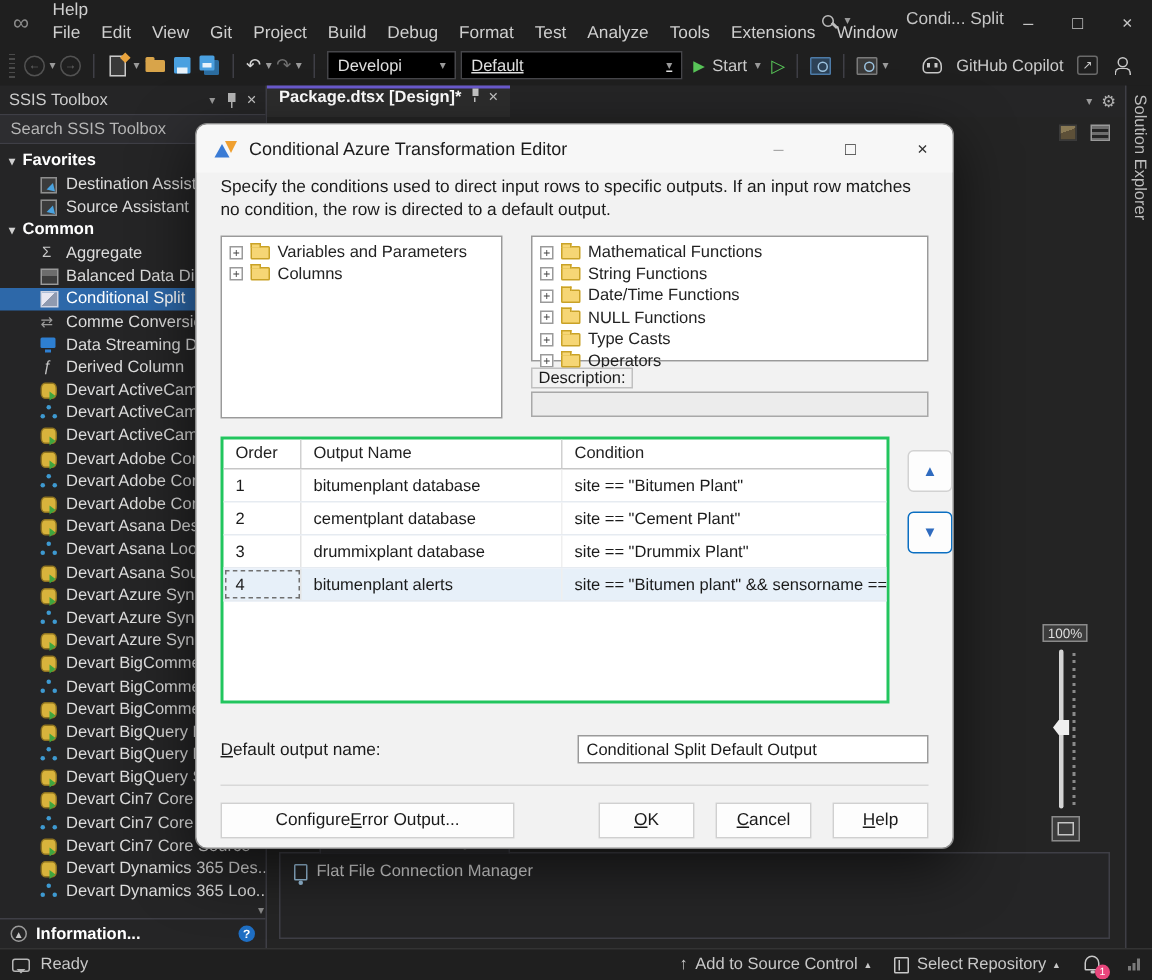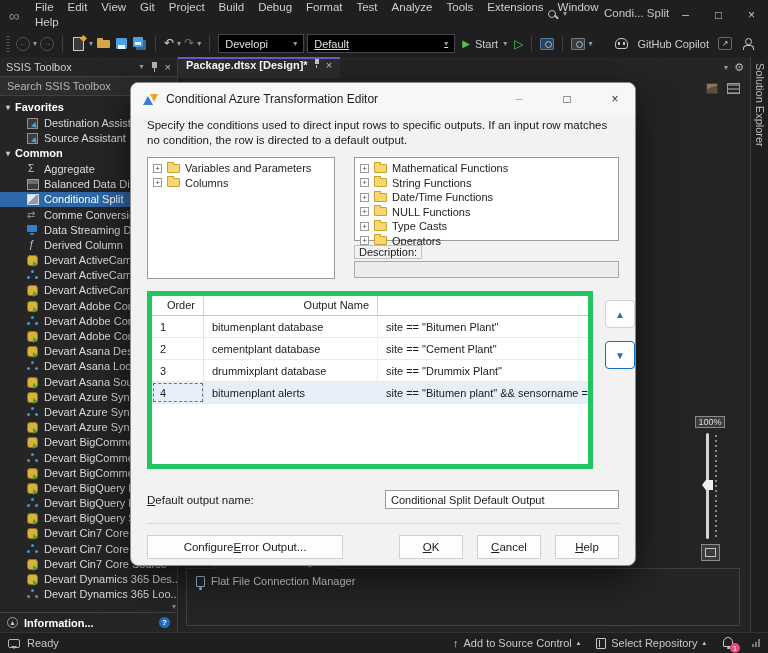--- a/index.html
+++ b/index.html
@@ -138,21 +138,21 @@
   .tbox.left { width:188px; height:122px; }
   .rightcol { flex:1; }
   .tbox.right { width:100%; height:84px; }
   .trow { display:flex; align-items:center; gap:5px; height:14.5px; padding-left:5px; font-size:11px; color:#222; }
   .exp { width:9px; height:9px; border:1px solid #9a9a9a; background:#fff; font-size:8px; line-height:7px; text-align:center; color:#444; flex:0 0 9px; }
   .folder { width:13px; height:9px; background:#f6d675; border:1px solid #c9a227; border-radius:1px; position:relative; flex:0 0 13px; }
   .folder::before { content:''; position:absolute; top:-3px; left:-1px; width:5px; height:2px; background:#f6d675; border:1px solid #c9a227; border-bottom:none; }
   .desclabel { display:inline-block; margin-top:4px; border:1px solid #c0c0c0; padding:0 4px; font-size:11px; background:#f2f2f2; }
   .descinput { margin-top:2px; width:100%; height:17px; border:1px solid #a8a8a8; background:#ececec; }
   .gridrow { display:flex; margin-top:12px; }
-  .grid { width:446px; height:178px; border:5px solid #22c55e; background:#fff; display:flex; flex-direction:column; font-size:11px;text-align:right; }
+  .grid { width:446px; height:178px; border:2px solid #22c55e; background:#fff; display:flex; flex-direction:column; font-size:11px; }
   .ghead { display:flex; height:20px; border-bottom:1px solid #c6c6c6; color:#222; }
   .gh { padding:3px 8px; border-right:1px solid #d0d0d0; }
   .gh.order { width:52px; } .gh.output { width:174px; } .gh.cond { flex:1; border-right:none; }
   .grow { display:flex; height:22px; border-bottom:1px solid #e6ebf1; align-items:stretch; }
   .gc { padding:0 8px; display:flex; align-items:center; white-space:nowrap; overflow:hidden; }
   .gc.order { width:52px; border-right:1px solid #e4e4e4; }
   .gc.output { width:174px; border-right:1px solid #efefef; }
   .gc.cond { flex:1; }
   .grow.sel { background:#e7f0f9; }
   .grow.sel .gc.order { outline:1px dashed #707070; outline-offset:-2px; }
@@ -186,36 +186,36 @@
   .bars i { width:2px; background:#7a7a7a; display:block; }
   .bars i:nth-child(1){height:3px;} .bars i:nth-child(2){height:5px;} .bars i:nth-child(3){height:8px;}
 </style>
 </head>
 <body>
 
 <div class="titlebar">
   <div class="vslogo">∞</div>
   <div class="menus">
     <div class="menurow">
+      <span class="menuitem">Help</span>
+    </div>
+    <div class="menurow">
       <span class="menuitem">File</span>
       <span class="menuitem">Edit</span>
       <span class="menuitem">View</span>
       <span class="menuitem">Git</span>
       <span class="menuitem">Project</span>
       <span class="menuitem">Build</span>
       <span class="menuitem">Debug</span>
       <span class="menuitem">Format</span>
       <span class="menuitem">Test</span>
       <span class="menuitem">Analyze</span>
       <span class="menuitem">Tools</span>
       <span class="menuitem">Extensions</span>
       <span class="menuitem">Window</span>
-    </div>
-    <div class="menurow">
-      <span class="menuitem">Help</span>
     </div>
   </div>
   <div class="tsearch">
     <span class="mag"></span>
     <span class="tinychev">▾</span>
   </div>
   <div class="ttitle">Condi... Split</div>
   <div class="winctls">
     <span class="wbtn">–</span>
     <span class="wbtn">□</span>
@@ -520,20 +520,21 @@
         <span class="desclabel">Description:</span>
         <div class="descinput"></div>
       </div>
     </div>
 
     <div class="gridrow">
       <div class="grid">
         <div class="ghead">
           <span class="gh order">Order</span>
           <span class="gh output">Output Name</span>
+          <span class="gh cond">Condition</span>
         </div>
         <div class="grow">
           <span class="gc order">1</span>
           <span class="gc output">bitumenplant database</span>
           <span class="gc cond">site == "Bitumen Plant"</span>
         </div>
         <div class="grow">
           <span class="gc order">2</span>
           <span class="gc output">cementplant database</span>
           <span class="gc cond">site == "Cement Plant"</span>

